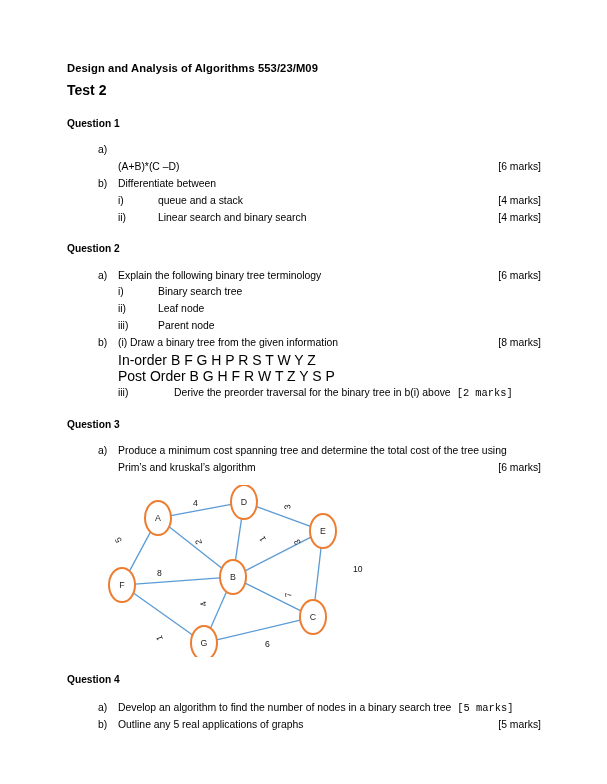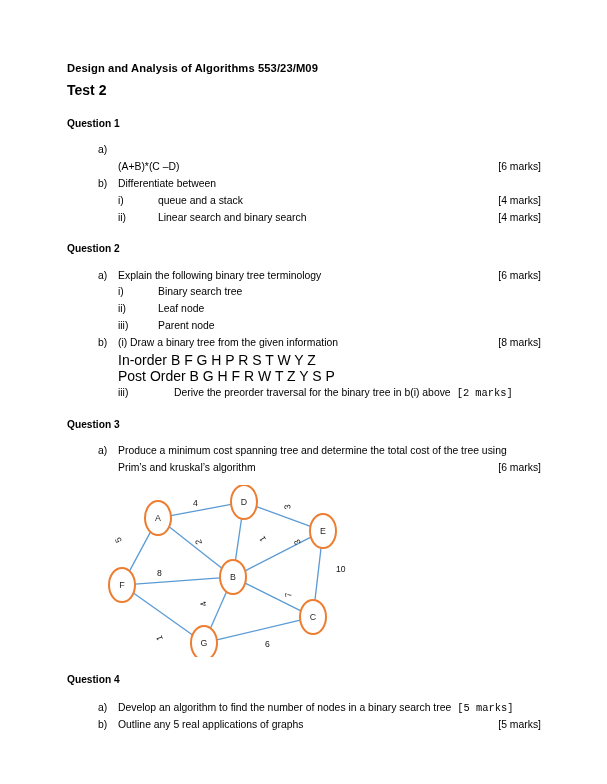--- a/index.html
+++ b/index.html
@@ -234,21 +234,21 @@
         <div id="weight-layer">
             <div class="wlabel" style="left: 126px; top: 13px;">4</div>
             <div class="wlabel" style="left: 49px; top: 50px; transform: rotate(-115deg);">5</div>
             <div class="wlabel" style="left: 129px; top: 52px; transform: rotate(-105deg);">2</div>
             <div class="wlabel" style="left: 218px; top: 17px; transform: rotate(-100deg);">3</div>
             <div class="wlabel" style="left: 193px; top: 49px; transform: rotate(-120deg);">1</div>
             <div class="wlabel" style="left: 228px; top: 52px; transform: rotate(-115deg);">3</div>
             <div class="wlabel" style="left: 90px; top: 83px;">8</div>
             <div class="wlabel" style="left: 134px; top: 114px; transform: rotate(-110deg);">4</div>
             <div class="wlabel" style="left: 219px; top: 105px; transform: rotate(-95deg);">7</div>
-            <div class="wlabel" style="left: 269px; top: 79px;">10</div>
+            <div class="wlabel" style="left: 286px; top: 79px;">10</div>
             <div class="wlabel" style="left: 90px; top: 148px; transform: rotate(-110deg);">1</div>
             <div class="wlabel" style="left: 198px; top: 154px;">6</div>
           </div>
       </div>
     </div>
 
     <div class="block" style="margin-top:6px;">
       <div class="q-head" style="margin-bottom:14px;">Question 4</div>
 
       <div class="row lvl1">

